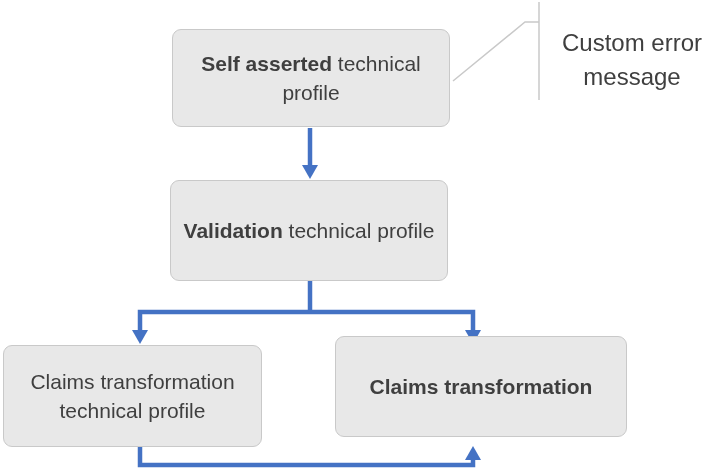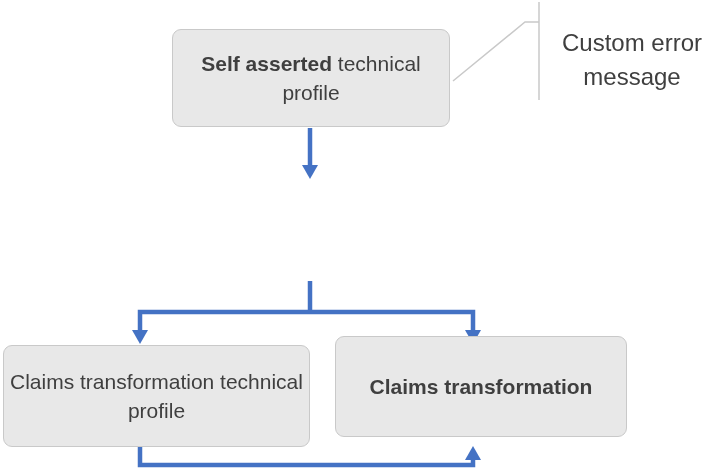--- a/index.html
+++ b/index.html
@@ -32,21 +32,21 @@
     box-sizing:border-box;
     display:flex;align-items:center;justify-content:center;
     text-align:center;
     color:var(--box-text);
     font-size:21px;line-height:1.4;
     padding:0 1px;
   }
   .node .b{font-weight:700;}
   #node-self-asserted{left:172px;top:29px;width:278px;height:98px;}
   #node-validation{left:170px;top:180px;width:278px;height:101px;}
-  #node-claims-tp{left:3px;top:345px;width:307px;height:102px;}
+  #node-claims-tp{left:3px;top:345px;width:259px;height:102px;}
   #node-claims{left:335px;top:336px;width:292px;height:101px;}
   .callout-text{
     position:absolute;left:551px;top:26px;width:162px;
     text-align:center;color:var(--box-text);
     font-size:24px;line-height:1.4;
   }
 </style>
 </head>
 <body>
 
@@ -66,20 +66,23 @@
     <polygon class="head" points="465,330 481,330 473,344"></polygon>
 
     <path class="line" d="M140 447 L140 465 L473 465 L473 460"></path>
     <polygon class="head" points="465,460 481,460 473,446"></polygon>
   </svg>
 
   <div class="node" id="node-self-asserted">
     <span><span class="b">Self asserted</span><span> technical profile</span></span>
   </div>
 
+  <div class="node" id="node-validation">
+    <span><span class="b">Validation</span><span> technical profile</span></span>
+  </div>
 
   <div class="node" id="node-claims-tp">
     <span><span class="b"></span><span>Claims transformation technical profile</span></span>
   </div>
 
   <div class="node" id="node-claims">
     <span><span class="b">Claims transformation</span><span></span></span>
   </div>
 
   <div class="callout-text">Custom error message</div>

